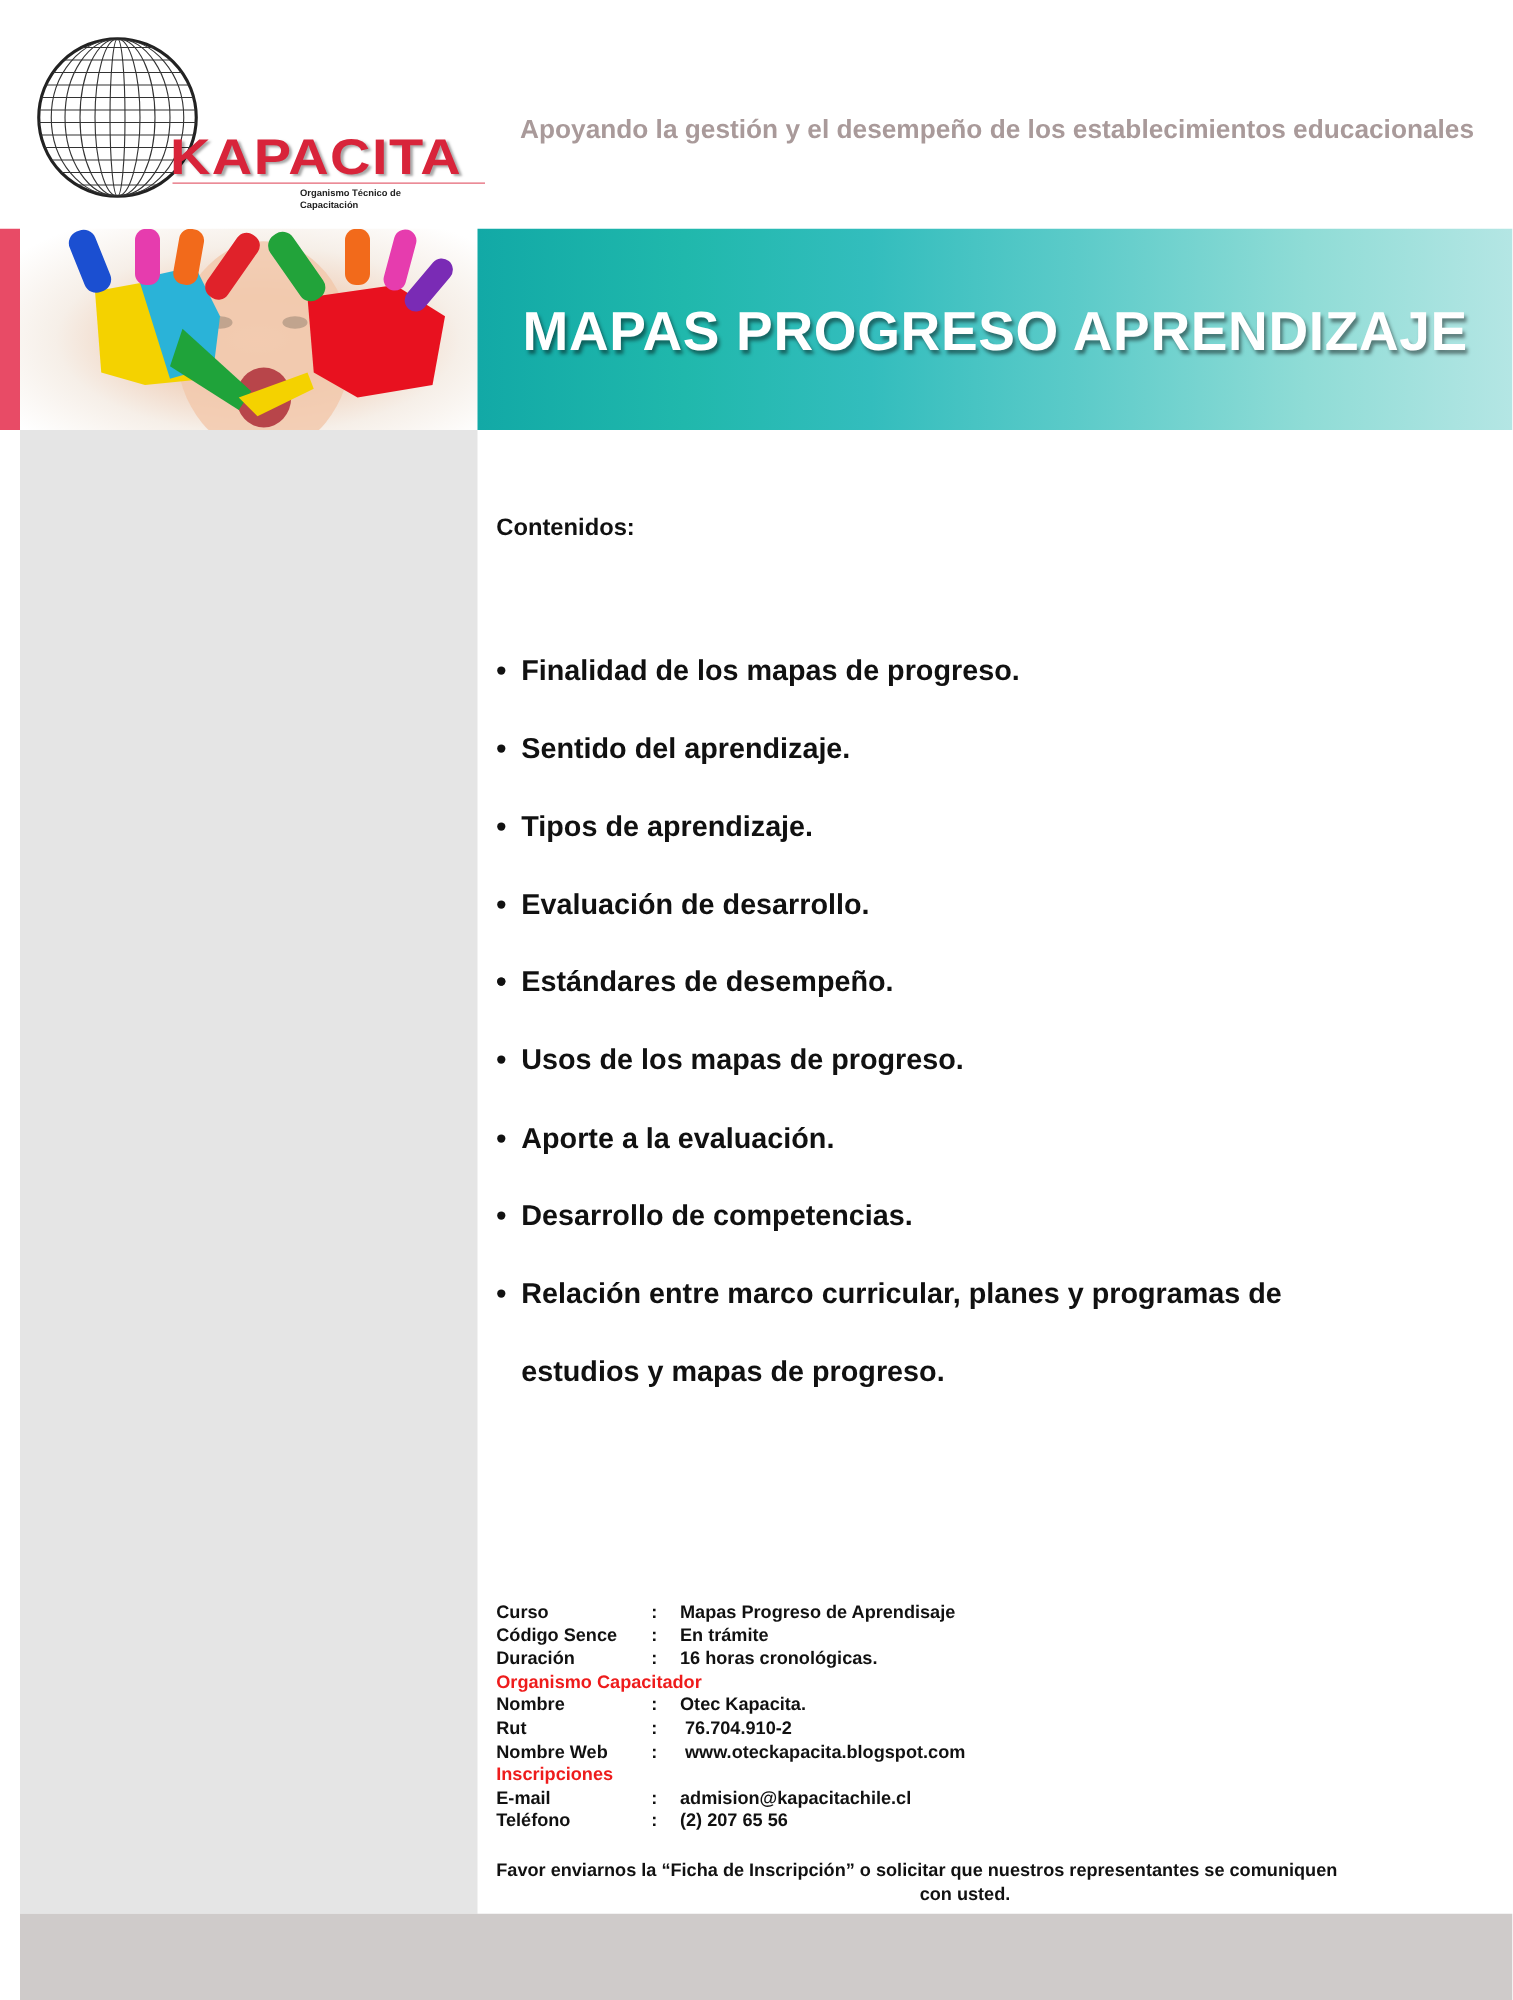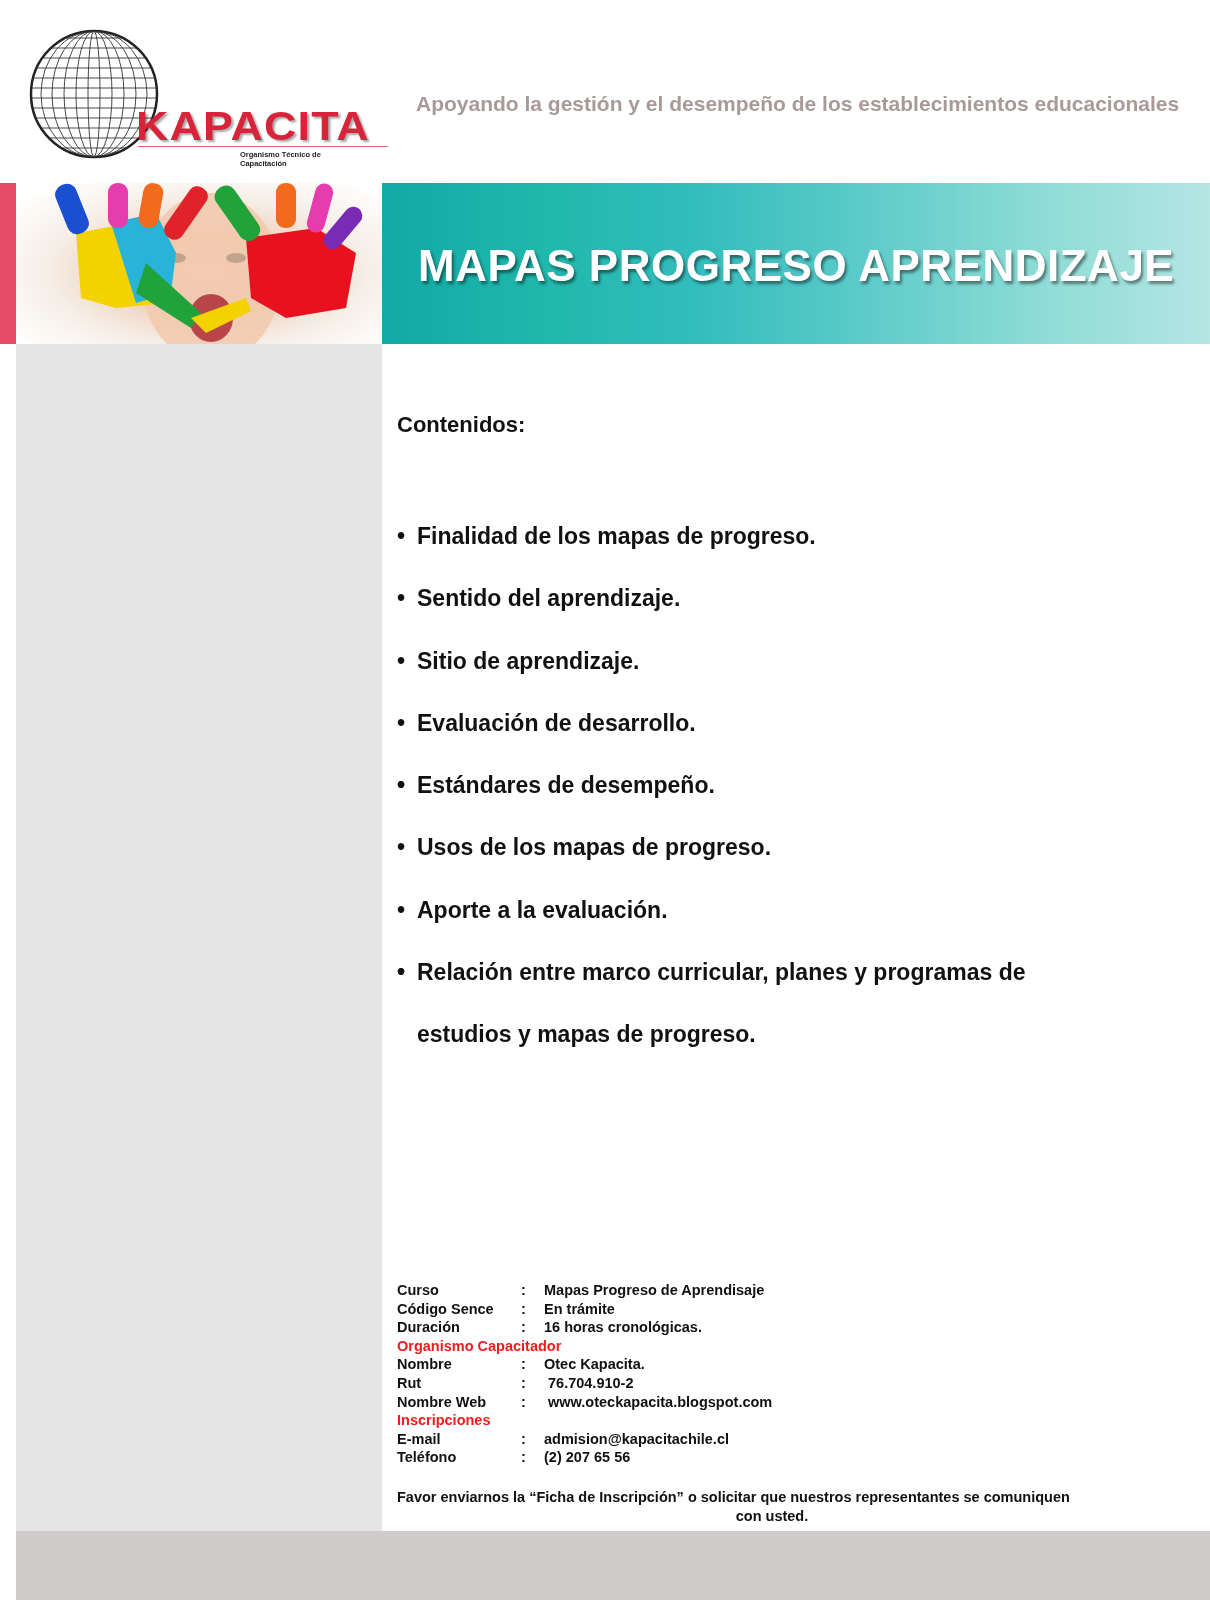--- a/index.html
+++ b/index.html
@@ -23,21 +23,21 @@
   .banner { position: absolute; left: 382px; top: 183px; width: 828px; height: 161px;
     background: linear-gradient(90deg, #12a9a6 0%, #20b8ac 20%, #33bdbd 38%, #5ccbc9 58%, #8fdcd6 80%, #b4e6e4 100%); }
   .banner-title { position: absolute; left: 36px; top: 58px; font-size: 44px; font-weight: bold; color: #ffffff;
     white-space: nowrap; text-shadow: 2px 3px 3px rgba(0,0,0,0.45); letter-spacing: 0.5px; }
 
   
   .sidebar { position: absolute; left: 16px; top: 344px; width: 366px; height: 1187px; background: #e5e5e5; }
   .bottom-band { position: absolute; left: 16px; top: 1531px; width: 1194px; height: 69px; background: #cfcbca; }
 
   
-  .contents-heading { position: absolute; left: 397px; top: 412px; font-size: 22px; font-weight: bold; color: #111; }
+  .contents-heading { position: absolute; left: 397px; top: 412px; font-size: 19px; font-weight: bold; color: #111; }
   .bullets { position: absolute; left: 397px; top: 505px; width: 800px; list-style: none; }
   .bullets li { font-size: 23px; font-weight: bold; color: #111; line-height: 62.3px; position: relative; padding-left: 20px; }
   .bullets li .dot { position: absolute; left: 0; top: 0; }
   .bullets li .cont { display: block; }
 
   
   .info { position: absolute; left: 397px; top: 1281px; width: 800px; font-size: 14.5px; font-weight: bold; color: #111; }
   .info .row { position: relative; height: 18.6px; line-height: 18.6px; white-space: nowrap; }
   .info .label { position: absolute; left: 0; }
   .info .colon { position: absolute; left: 124px; }
@@ -113,27 +113,27 @@
   <div class="banner-title">MAPAS PROGRESO APRENDIZAJE</div>
 </div>
 
 <div class="sidebar"></div>
 <div class="bottom-band"></div>
 
 <div class="contents-heading">Contenidos:</div>
 <ul class="bullets">
   <li><span class="dot">•</span><span>Finalidad de los mapas de progreso.</span></li>
   <li><span class="dot">•</span><span>Sentido del aprendizaje.</span></li>
-  <li><span class="dot">•</span><span>Sitio de aprendizaje.</span></li>
+  <li><span class="dot">•</span><span>Tipos de aprendizaje.</span></li>
   <li><span class="dot">•</span><span>Evaluación de desarrollo.</span></li>
   <li><span class="dot">•</span></li>
   <li><span class="dot">•</span><span>Estándares de desempeño.</span></li>
   <li><span class="dot">•</span><span>Usos de los mapas de progreso.</span></li>
   <li><span class="dot">•</span><span>Aporte a la evaluación.</span></li>
-  <li><span class="dot">•</span></li>
+  <li><span class="dot">•</span><span>Desarrollo de competencias.</span></li>
   <li><span class="dot">•</span><span>Relación entre marco curricular, planes y programas de</span><span class="cont">estudios y mapas de progreso.</span></li>
 </ul>
 
 <div class="info">
   <div class="row">
     <span class="label">Curso</span>
     <span class="colon">:</span>
     <span class="value">Mapas Progreso de Aprendisaje</span>
   </div>
   <div class="row">

